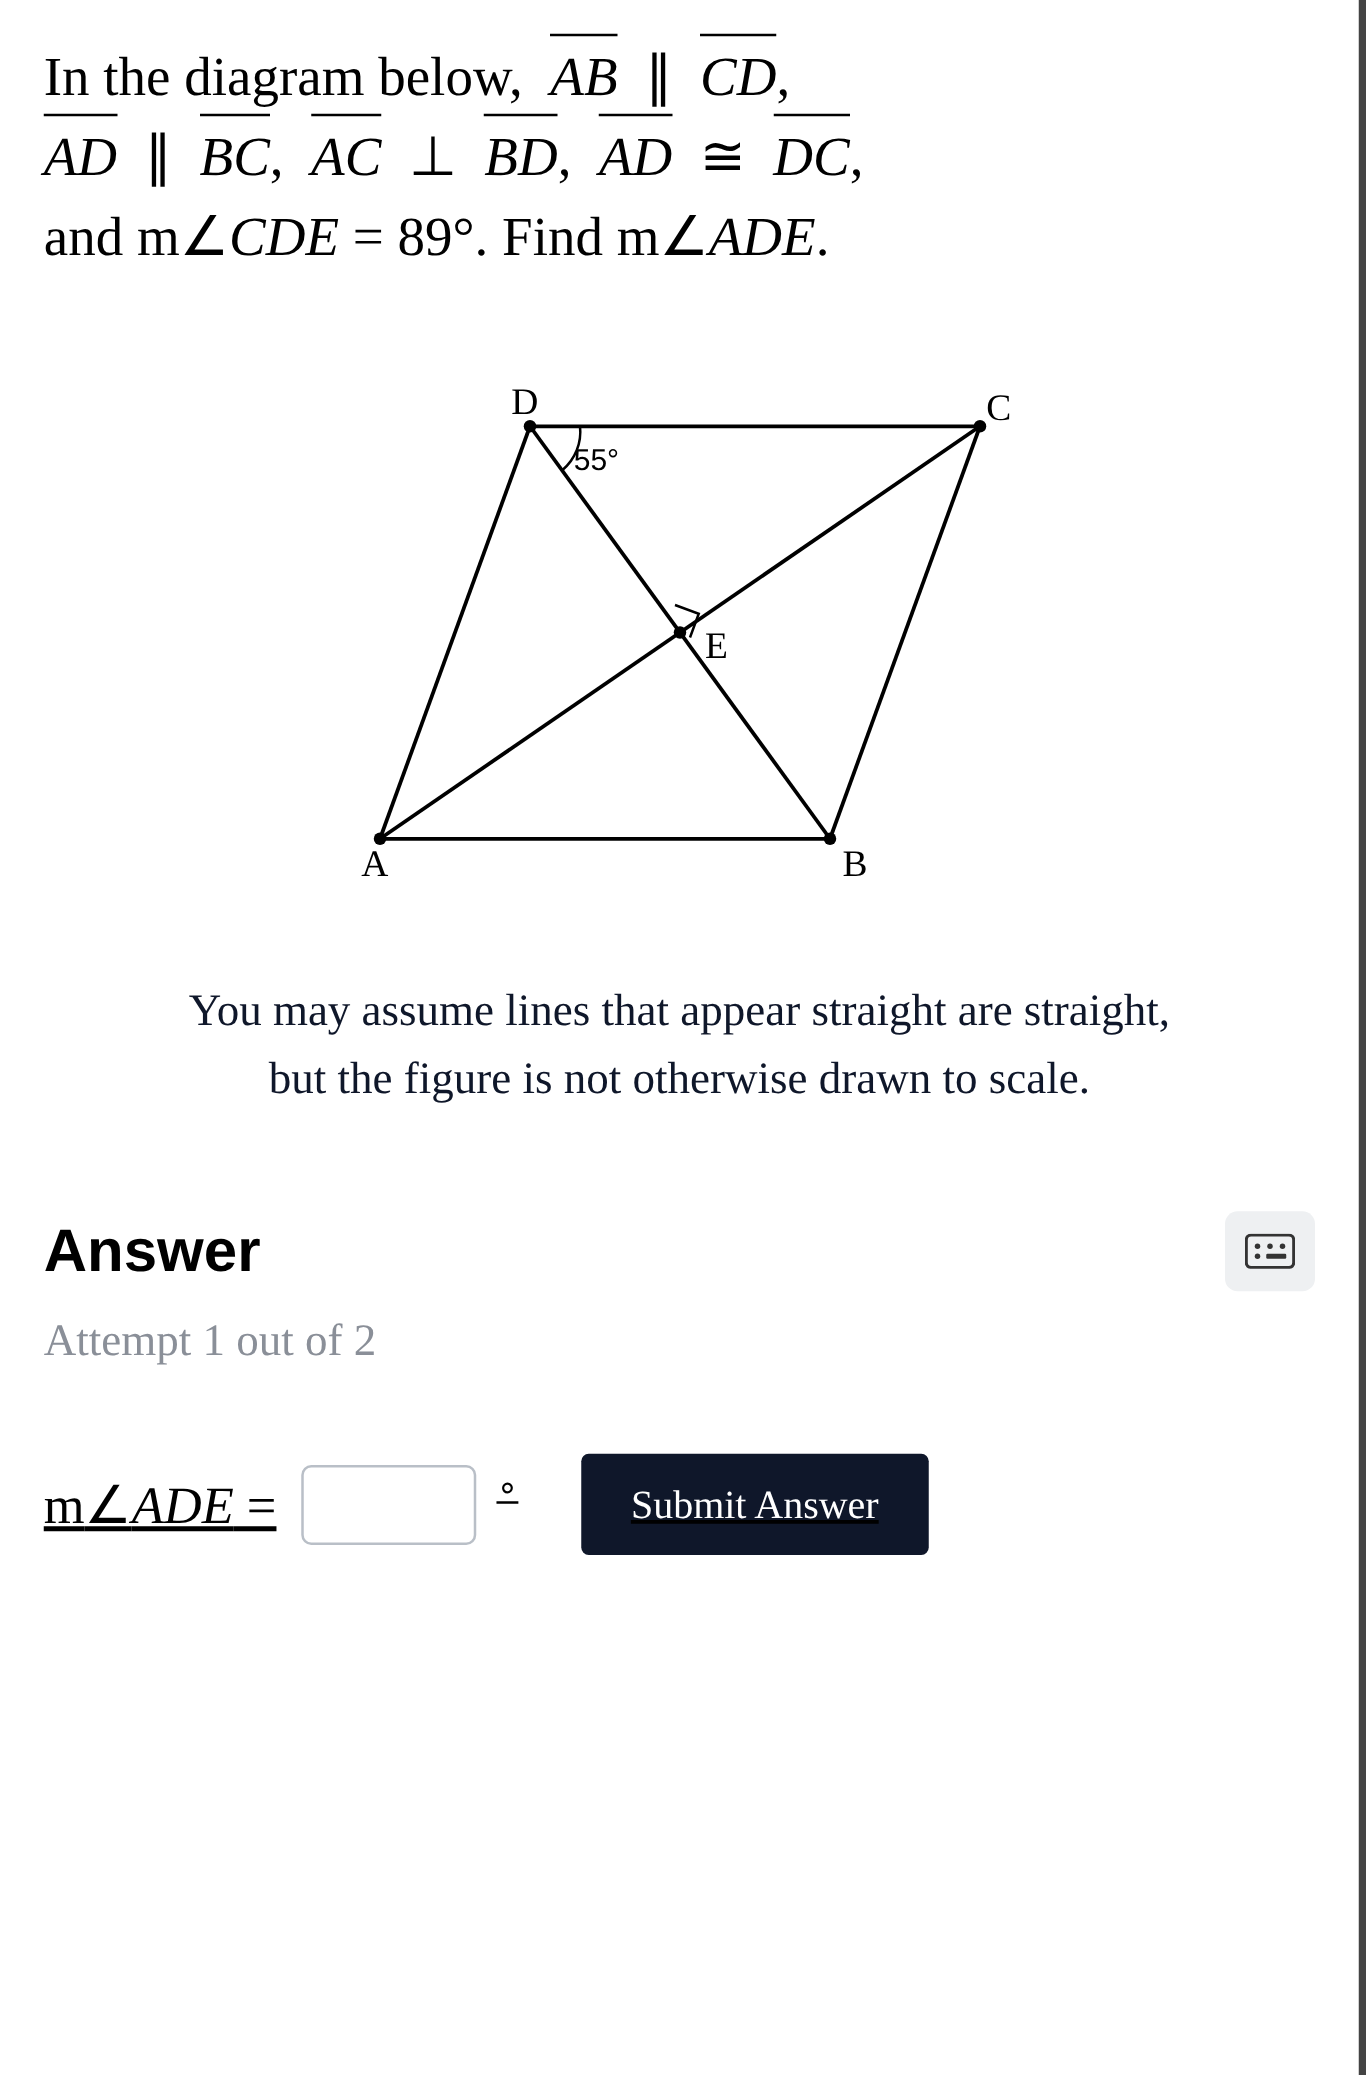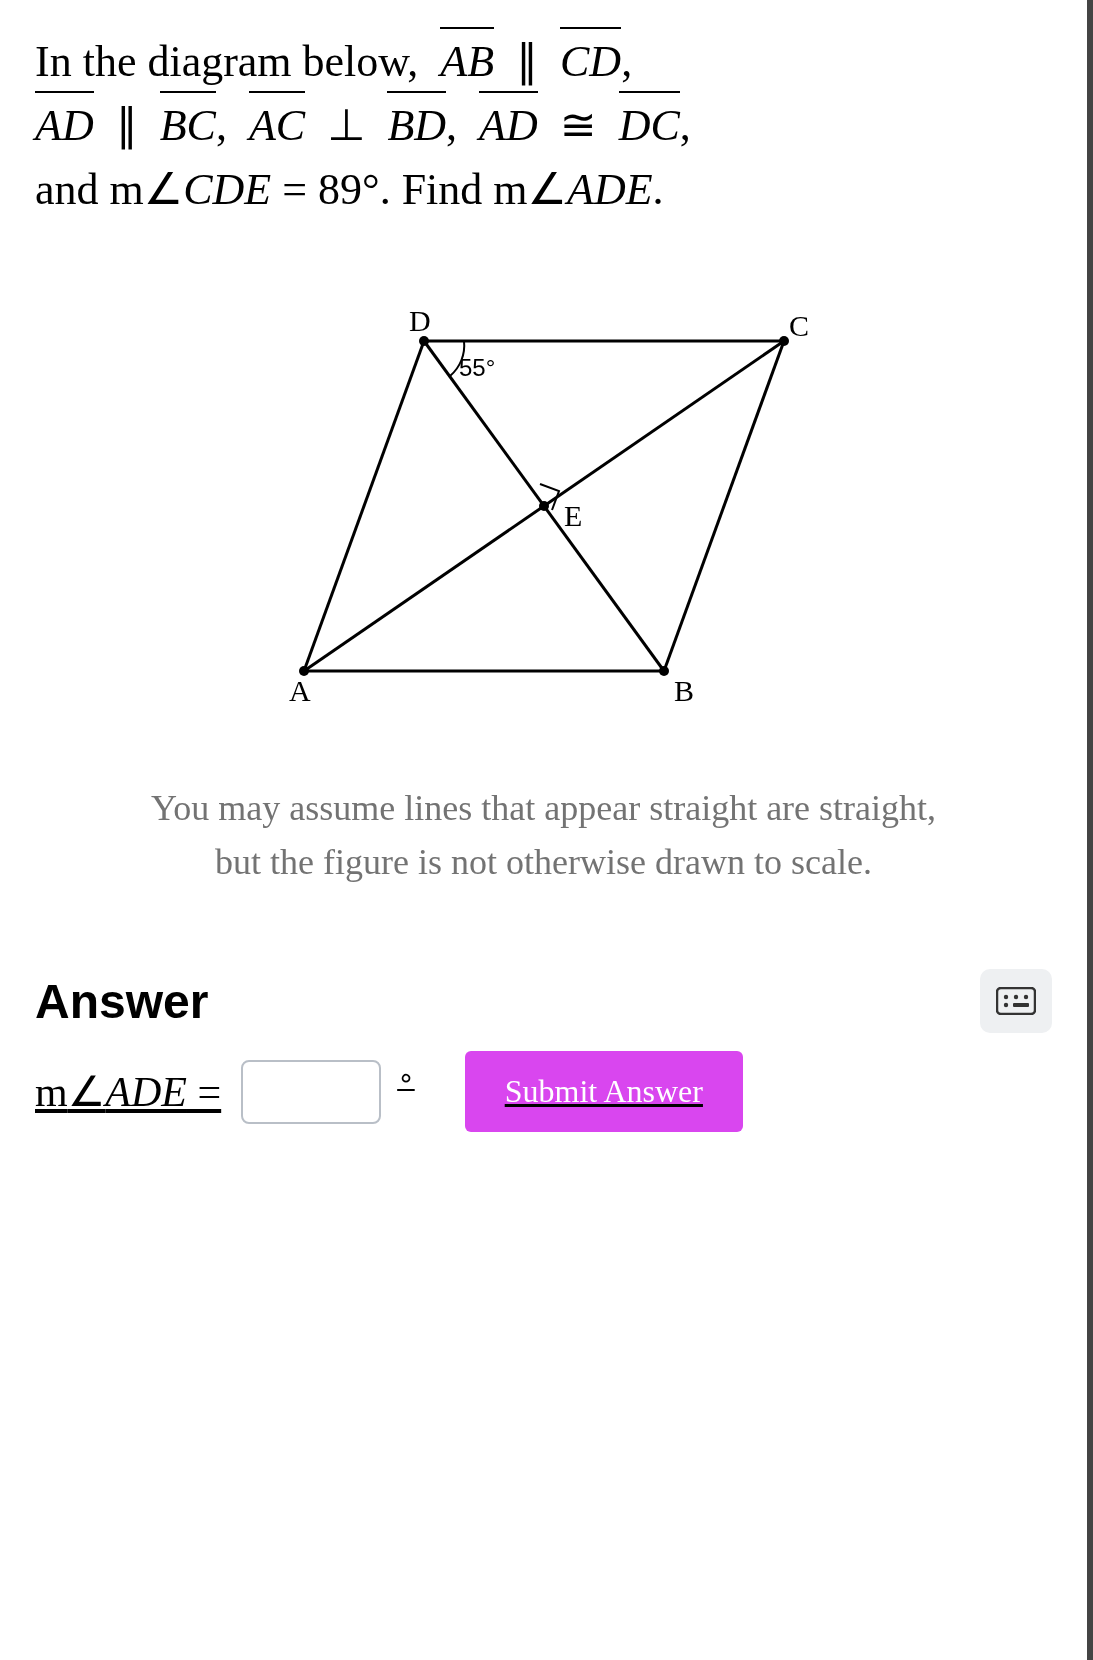--- a/index.html
+++ b/index.html
@@ -30,21 +30,21 @@
     height: 2px;
     background: #000;
   }
   .math-it { font-style: italic; }
   .diagram-wrap {
     display: flex; justify-content: center;
     margin: 80px 0 60px 0;
   }
   .note {
     text-align: center;
-    color: #737373;
+    color: #0f172a;
     font-size: 36px;
     line-height: 1.5;
     margin: 30px 0 70px 0;
     font-family: Georgia, serif;
   }
   .answer-section {
     padding: 10px 0 40px 0;
   }
   .answer-header {
     display: flex;
@@ -90,21 +90,21 @@
     padding: 0 10px;
     margin: 0 6px 0 10px;
   }
   .deg {
     font-size: 28px;
     position: relative;
     top: -14px;
     margin-right: 40px;
   }
   .submit-btn {
-    background: #d946ef;
+    background: #0f172a;
     color: #fff;
     border: none;
     border-radius: 6px;
     padding: 22px 40px;
     font-size: 32px;
     font-family: Georgia, serif;
     cursor: pointer;
   }
 </style>
 </head>
@@ -169,20 +169,21 @@
       <svg width="40" height="28" viewBox="0 0 40 28">
         <rect x="1" y="1" width="38" height="26" rx="4" fill="none" stroke="#333" stroke-width="2.5"></rect>
         <circle cx="10" cy="10" r="2.2" fill="#333"></circle>
         <circle cx="20" cy="10" r="2.2" fill="#333"></circle>
         <circle cx="30" cy="10" r="2.2" fill="#333"></circle>
         <circle cx="10" cy="18" r="2.2" fill="#333"></circle>
         <rect x="17" y="16" width="16" height="4" rx="1" fill="#333"></rect>
       </svg>
     </div>
   </div>
+  <div class="attempt">Attempt 1 out of 2</div>
 
   <div class="answer-row">
     <div class="answer-label">
       <span>m</span><span>∠</span><span class="math-it">ADE</span><span> = </span>
     </div>
     <input class="answer-input" type="text" value="" style="">
     <span class="deg">∘</span>
     <button class="submit-btn">Submit Answer</button>
   </div>
 </div>

